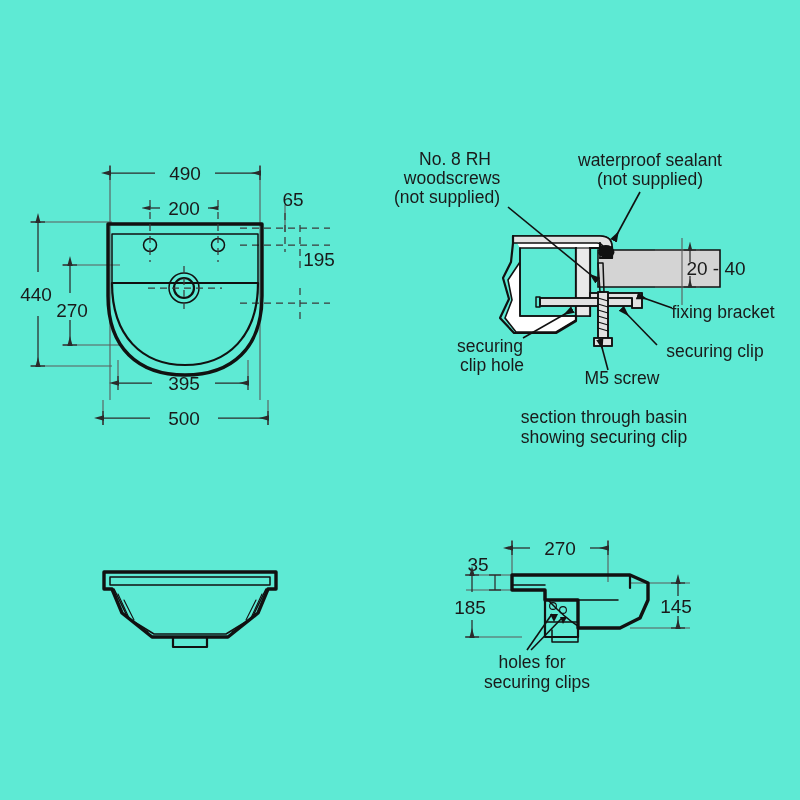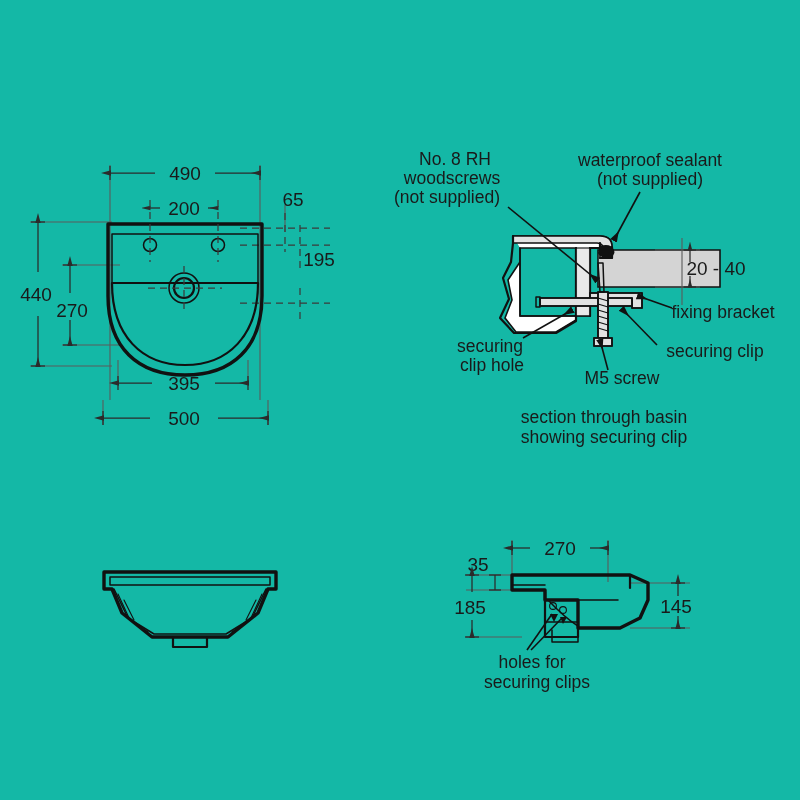--- a/index.html
+++ b/index.html
@@ -14,21 +14,21 @@
     font-family: "Liberation Sans", sans-serif;
     overflow: hidden;
     position: relative;
   }
   #sheet {
     position: absolute;
     left: 0;
     top: 0;
     width: 800px;
     height: 800px;
-    background: #14b8a6;
+    background: #5eead4;
   }
   svg.drawing {
     position: absolute;
     left: 0;
     top: 0;
     width: 800px;
     height: 800px;
     display: block;
   }
   text {

